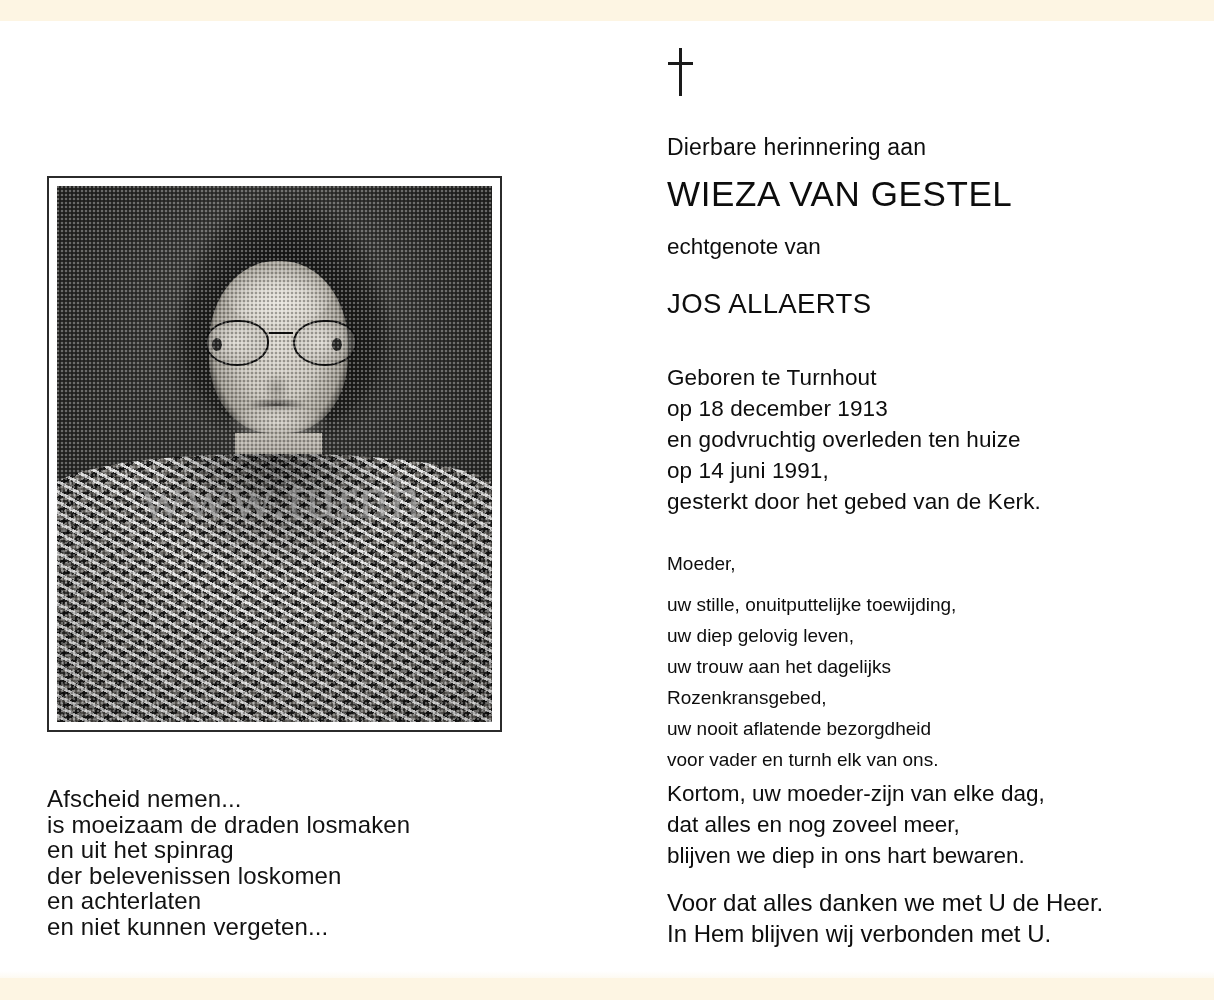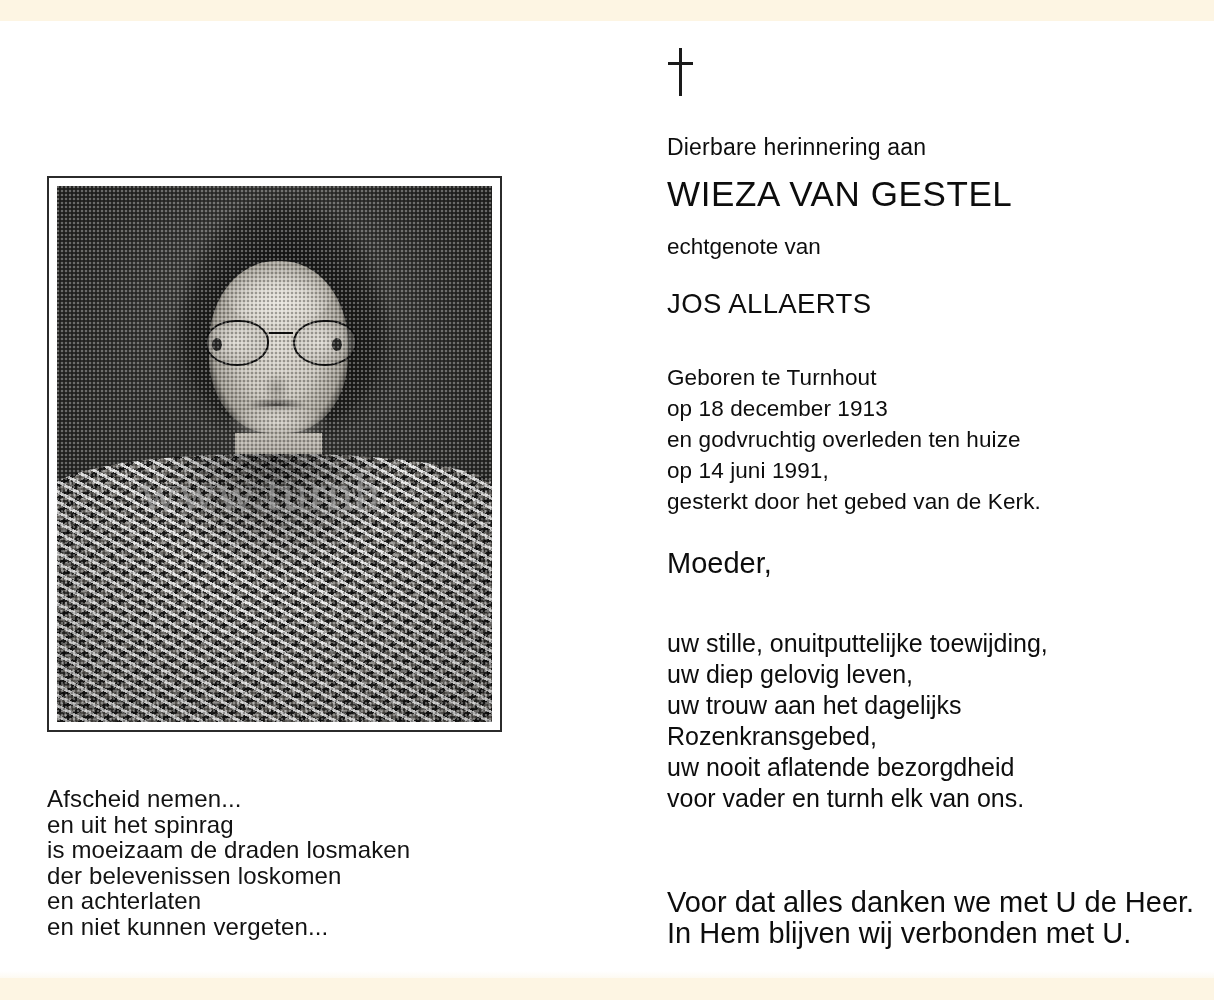--- a/index.html
+++ b/index.html
@@ -236,21 +236,21 @@
     pointer-events: none;
     z-index: 5;
   }
 
   .watermark {
     position: absolute;
     left: 140px;
     top: 442px;
     width: 620px;
     font-family: "Liberation Serif", serif;
-    font-size: 52px;
+    font-size: 61px;
     letter-spacing: 1px;
     color: rgba(160,160,160,0.62);
     white-space: nowrap;
     z-index: 9;
     pointer-events: none;
     user-select: none;
   }
 
   .left-verse {
     position: absolute;
@@ -324,37 +324,36 @@
   }
   .bio {
     top: 310px;
     font-size: 22.5px;
     line-height: 31px;
     letter-spacing: 0.1px;
     margin-top: 31px;
   }
   .salutation {
     top: 527px;
-    font-size: 29px;
+    font-size: 19px;
     line-height: 31px;
   }
   .stanza-1 {
     top: 568px;
-    font-size: 25px;
+    font-size: 19px;
     line-height: 31px;
-    margin-top: 39px;
   }
   .stanza-2 {
     top: 757px;
     font-size: 22.5px;
     line-height: 31px;
   }
   .stanza-3 {
     top: 866px;
-    font-size: 29px;
+    font-size: 24px;
     line-height: 31px;
   }
   .line { display: block; white-space: nowrap; }
 </style>
 </head>
 <body>
 
 <div class="page">
 
   <div class="strip strip-top"></div>
@@ -388,22 +387,22 @@
           <div class="blouse-shadow"></div>
           <div class="vignette"></div>
           <div class="halftone"></div>
         </div>
       </div>
 
       <div class="watermark">www.turnh</div>
 
       <div class="left-verse">
         <span class="line">Afscheid nemen...</span>
+        <span class="line">is moeizaam de draden losmaken</span>
         <span class="line">en uit het spinrag</span>
-        <span class="line">is moeizaam de draden losmaken</span>
         <span class="line">der belevenissen loskomen</span>
         <span class="line">en achterlaten</span>
         <span class="line">en niet kunnen vergeten...</span>
       </div>
 
     </div>
 
     <div class="right-col">
 
       <div class="cross">
@@ -431,20 +430,25 @@
 
       <div class="rc-text stanza-1">
         <span class="line">uw stille, onuitputtelijke toewijding,</span>
         <span class="line">uw diep gelovig leven,</span>
         <span class="line">uw trouw aan het dagelijks</span>
         <span class="line">Rozenkransgebed,</span>
         <span class="line">uw nooit aflatende bezorgdheid</span>
         <span class="line">voor vader en turnh elk van ons.</span>
       </div>
 
+      <div class="rc-text stanza-2">
+        <span class="line">Kortom, uw moeder-zijn van elke dag,</span>
+        <span class="line">dat alles en nog zoveel meer,</span>
+        <span class="line">blijven we diep in ons hart bewaren.</span>
+      </div>
 
       <div class="rc-text stanza-3">
         <span class="line">Voor dat alles danken we met U de Heer.</span>
         <span class="line">In Hem blijven wij verbonden met U.</span>
       </div>
 
     </div>
 
   </div>
 

